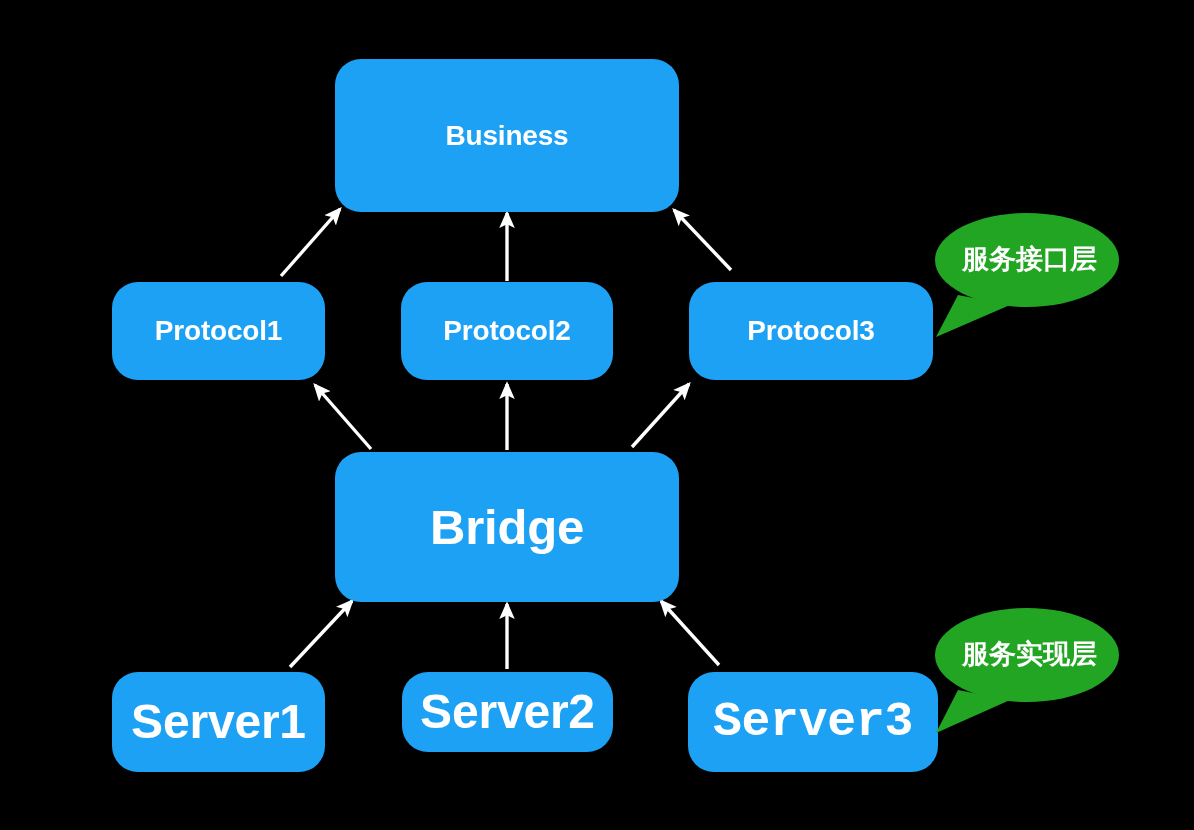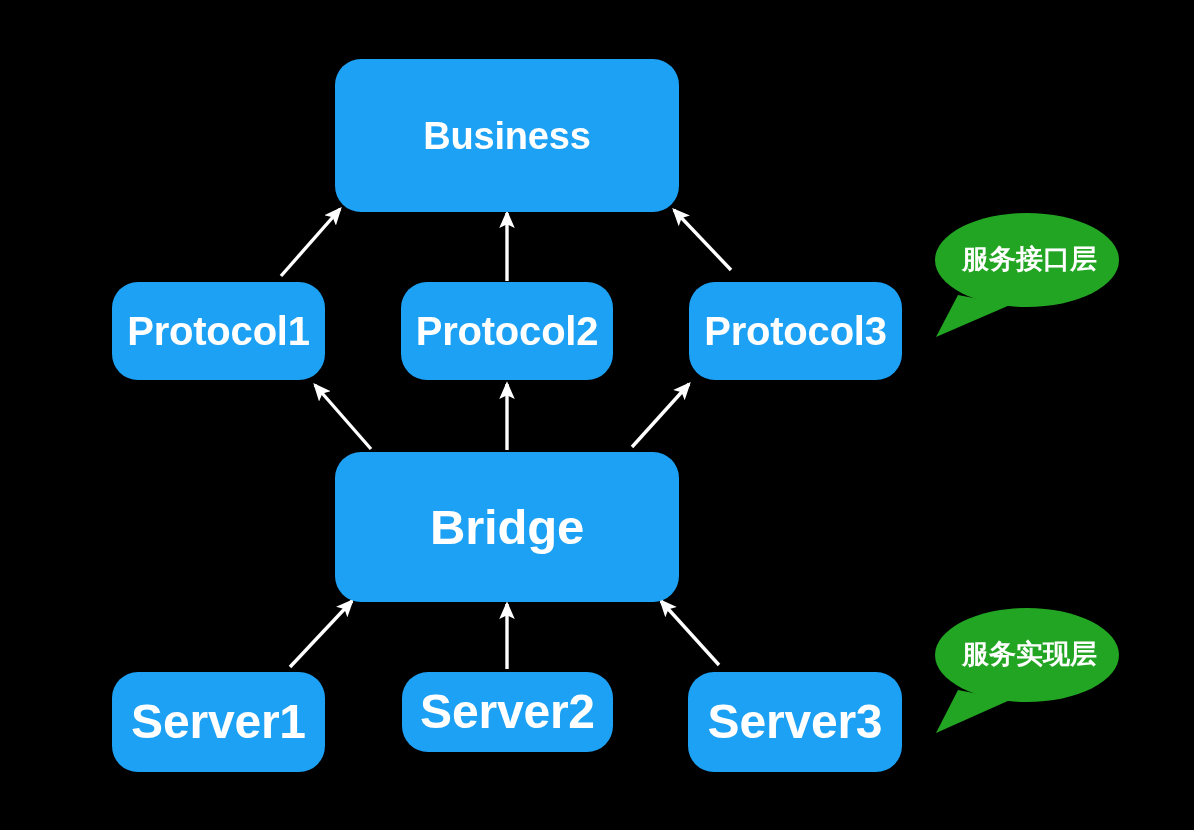--- a/index.html
+++ b/index.html
@@ -35,22 +35,22 @@
     justify-content: center;
     box-sizing: border-box;
   }
   .node-label {
     color: #ffffff;
     font-weight: bold;
     letter-spacing: -0.2px;
     white-space: nowrap;
     line-height: 1;
   }
-  .node-business .node-label { font-size: 38px; text-align: right; }
-  .node-protocol .node-label { font-size: 40px; }
+  .node-business .node-label { font-size: 28px; text-align: right; }
+  .node-protocol .node-label { font-size: 28px; }
   .node-bridge   .node-label { font-size: 49px; }
   .node-server   .node-label { font-size: 48px; }
 
   .callout {
     position: absolute;
   }
   .callout svg {
     display: block;
     overflow: visible;
   }
@@ -92,37 +92,37 @@
   </div>
 
   <div class="node node-protocol" style="left: 112px; top: 282px; width: 213px; height: 98px; background: rgb(29, 161, 244);">
     <span class="node-label" style="color: rgb(255, 255, 255);">Protocol1</span>
   </div>
 
   <div class="node node-protocol" style="left: 401px; top: 282px; width: 212px; height: 98px; background: rgb(29, 161, 244);">
     <span class="node-label" style="color: rgb(255, 255, 255);">Protocol2</span>
   </div>
 
-  <div class="node node-protocol" style="left: 689px; top: 282px; width: 213px; height: 98px; background: rgb(29, 161, 244);">
+  <div class="node node-protocol" style="left: 689px; top: 282px; width: 244px; height: 98px; background: rgb(29, 161, 244);">
     <span class="node-label" style="color: rgb(255, 255, 255);">Protocol3</span>
   </div>
 
   <div class="node node-bridge" style="left: 335px; top: 452px; width: 344px; height: 150px; background: rgb(29, 161, 244);">
     <span class="node-label" style="color: rgb(255, 255, 255);">Bridge</span>
   </div>
 
   <div class="node node-server" style="left: 112px; top: 672px; width: 213px; height: 100px; background: rgb(29, 161, 244);">
     <span class="node-label" style="color: rgb(255, 255, 255);">Server1</span>
   </div>
 
   <div class="node node-server" style="left: 402px; top: 672px; width: 211px; height: 80px; background: rgb(29, 161, 244);">
     <span class="node-label" style="color: rgb(255, 255, 255);">Server2</span>
   </div>
 
-  <div class="node node-server" style="left: 688px; top: 672px; width: 214px; height: 100px; background: rgb(29, 161, 244);">
+  <div class="node node-server" style="left: 688px; top: 672px; width: 250px; height: 100px; background: rgb(29, 161, 244); font-family: Liberation Mono, monospace;">
     <span class="node-label" style="color: rgb(255, 255, 255);">Server3</span>
   </div>
 
   <div class="callout" style="left: 929px; top: 207px; width: 196px; height: 136px;">
     <svg width="196" height="136" viewBox="0 0 196 136">
         <polygon points="29,88 81,98 7,130" fill="#22a522"></polygon>
         <ellipse cx="98" cy="53" rx="92" ry="47" fill="#22a522"></ellipse>
       </svg>
     <span class="callout-label" style="left: 33px; top: 39px; color: rgb(255, 255, 255);">服务接口层</span>
   </div>

